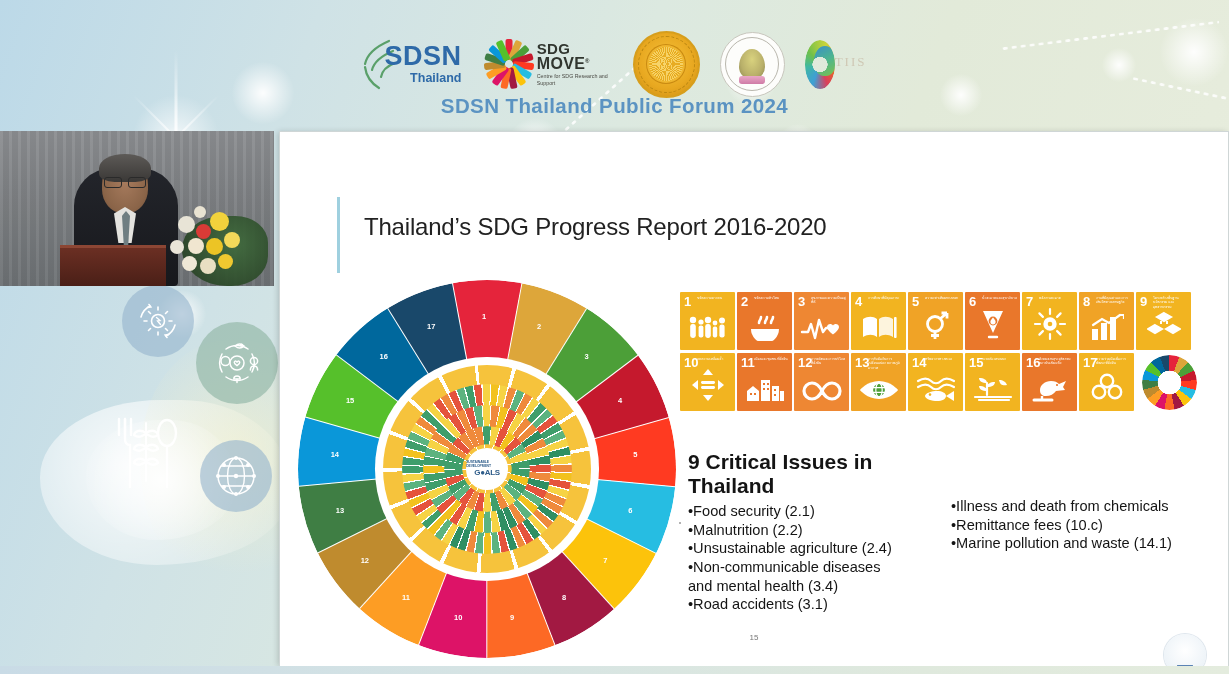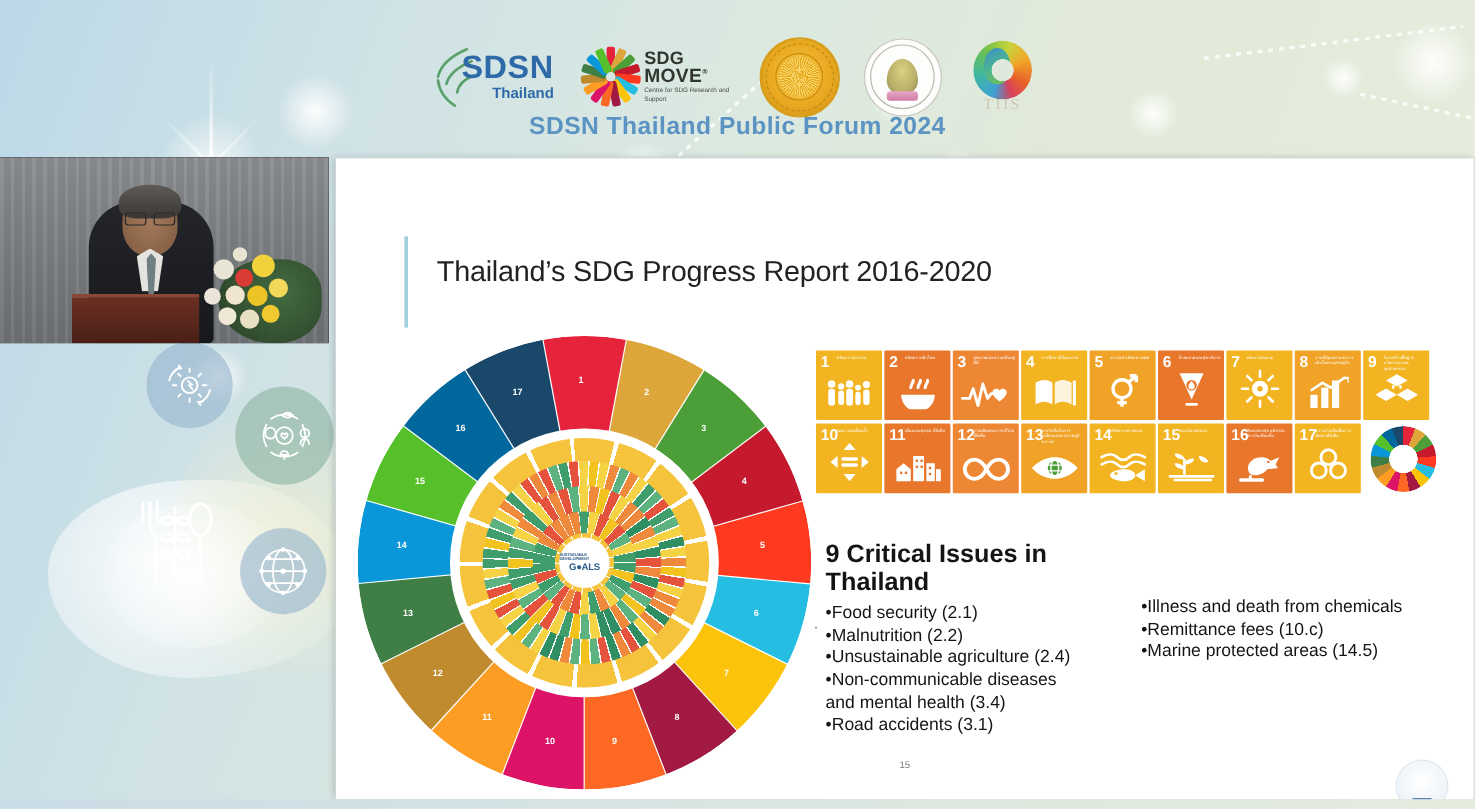--- a/index.html
+++ b/index.html
@@ -59,21 +59,21 @@
     background:repeating-conic-gradient(#f7d469 0deg 4deg,#e6a91c 4deg 8deg);opacity:.9;}
   .tu-arc{position:absolute;width:55px;height:55px;border-radius:50%;border:1px dashed #a97a0c;opacity:.7;}
 
   .mu-seal{background:#fdfdfb;border:1.5px solid #c8c6bd;}
   .mu-ring{position:absolute;width:52px;height:52px;border-radius:50%;border:1px solid #b9b7ad;}
   .mu-fig{width:26px;height:30px;background:radial-gradient(ellipse at 50% 35%,#d9d27e 0%,#b9b06a 60%,#8d8750 100%);
     border-radius:50% 50% 45% 45%/60% 60% 40% 40%;position:relative;}
   .mu-base{position:absolute;bottom:12px;left:50%;transform:translateX(-50%);width:26px;height:8px;border-radius:3px;
     background:linear-gradient(#e9a7c6,#cf7ba6);}
 
-  .tiis{width:62px;height:68px;display:flex;flex-direction:column;justify-content:center;}
+  .tiis{width:62px;height:68px;display:flex;flex-direction:row;justify-content:center;}
   .tiis-mark{width:49px;height:49px;border-radius:50%;position:relative;overflow:hidden;
     background:conic-gradient(from 200deg,#3f9fd4 0deg,#3fb8a0 60deg,#6fc04a 120deg,#c8d43a 175deg,#f2a62a 225deg,#e8622a 280deg,#d9405c 320deg,#3f9fd4 360deg);
     -webkit-mask:radial-gradient(circle at 50% 50%, transparent 0 26%, #000 27%);
             mask:radial-gradient(circle at 50% 50%, transparent 0 26%, #000 27%);}
   .tiis-swirl{position:absolute;left:9px;top:6px;width:22px;height:30px;border-radius:50% 50% 45% 45%;
     background:linear-gradient(150deg,#3a8fc9,#4db58f 50%,#7cc24b);}
   .tiis-label{font-size:13px;letter-spacing:2px;color:#cfc8b5;font-family:"Liberation Serif",serif;margin-top:-4px;}
 
   .forum-title{position:absolute;left:0;top:94px;width:100%;text-align:center;
     font-size:20.5px;font-weight:bold;color:#5b93c2;letter-spacing:.4px;}
@@ -592,20 +592,20 @@
       <div>•Food security (2.1)</div>
       <div>•Malnutrition (2.2)</div>
       <div>•Unsustainable agriculture (2.4)</div>
       <div>•Non-communicable diseases</div>
       <div>and mental health (3.4)</div>
       <div>•Road accidents (3.1)</div>
     </div>
   <div class="issues-right" id="issuesRight">
       <div>•Illness and death from chemicals</div>
       <div>•Remittance fees (10.c)</div>
-      <div>•Marine protected areas (14.5)</div>
+      <div>•Marine pollution and waste (14.1)</div>
     </div>
 
   <div class="slide-num">15</div>
   <div class="corner-mark"></div>
 </div>
 
 <div class="bottom-strip"></div>
 
 </body></html>

